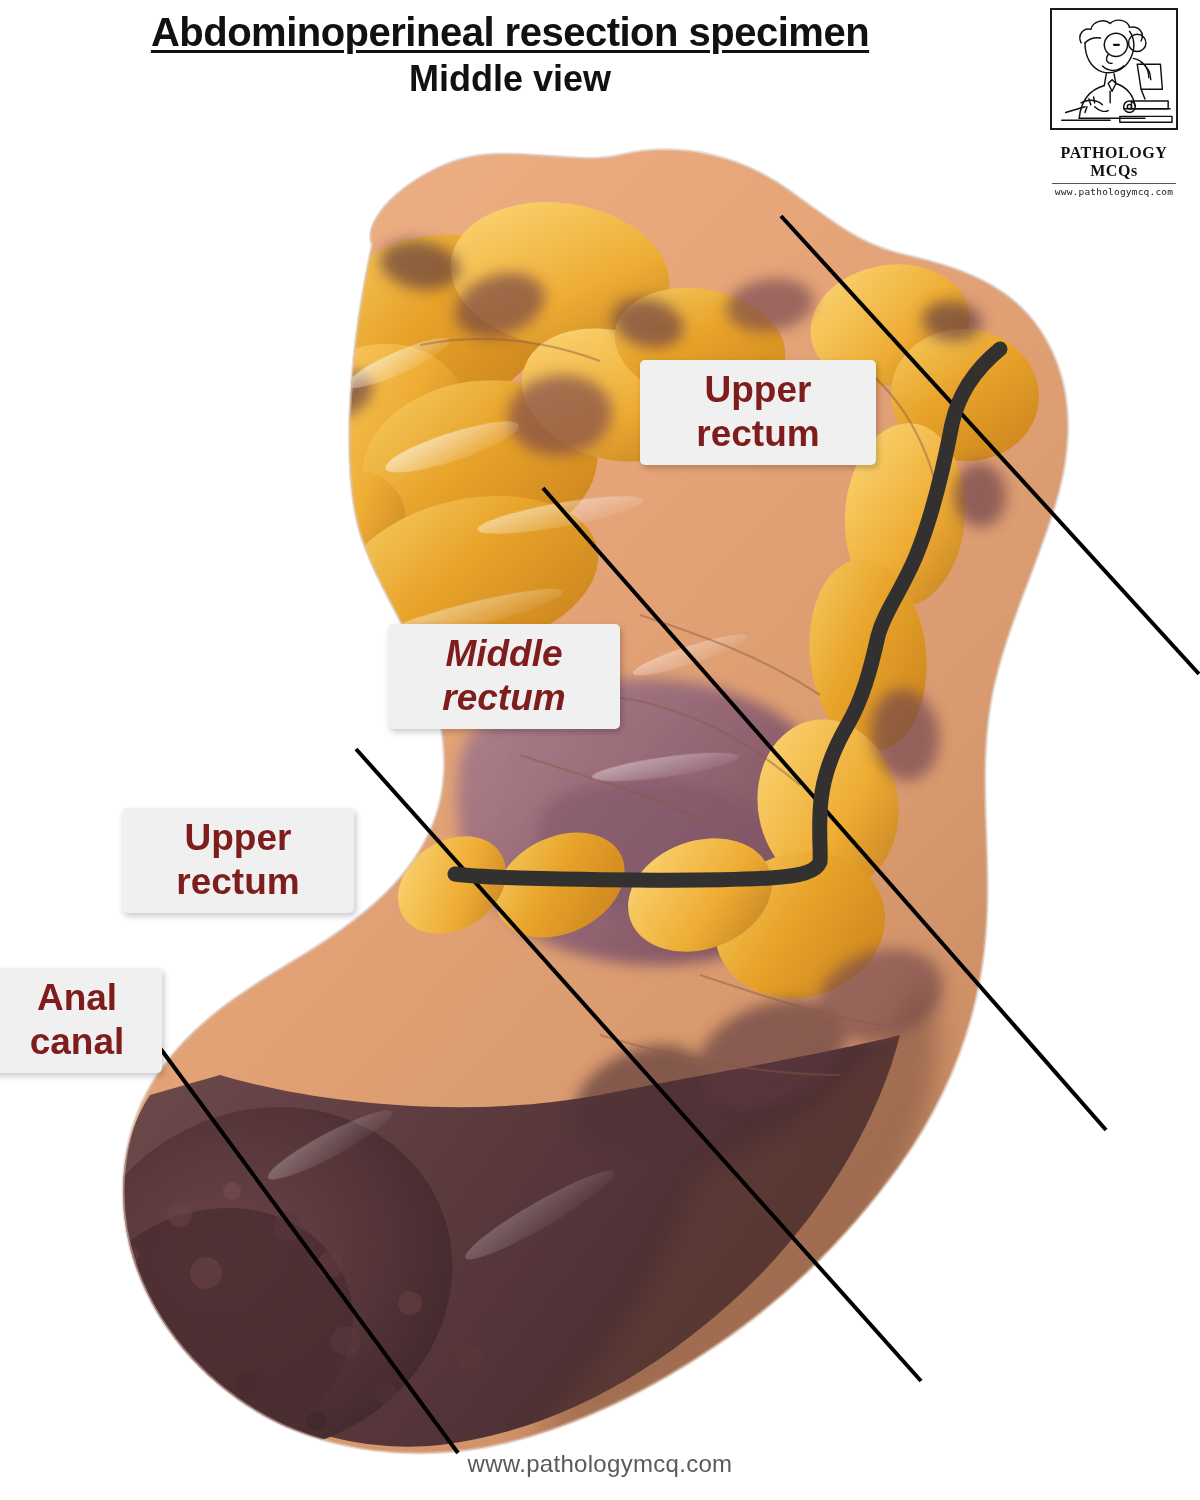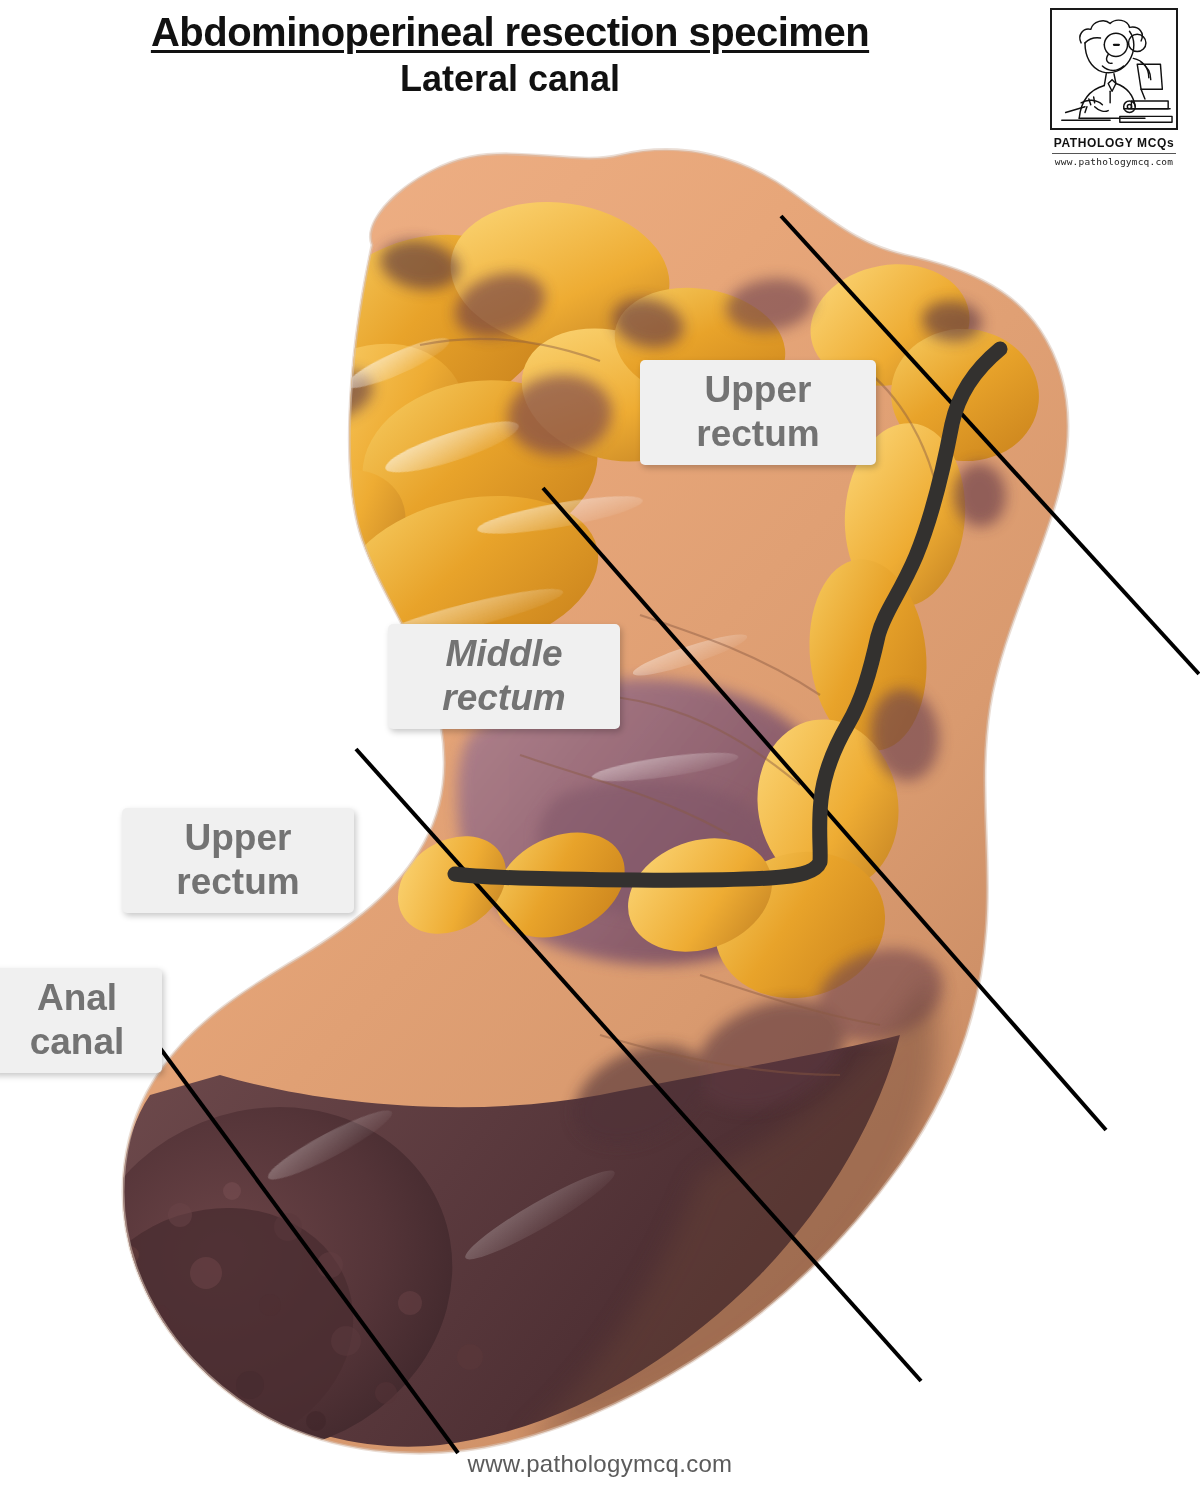--- a/index.html
+++ b/index.html
@@ -56,26 +56,26 @@
   }
   #logo-frame {
     width: 128px;
     height: 122px;
     margin: 0 auto;
     border: 2px solid #1a1a1a;
     background: #ffffff;
     box-sizing: border-box;
   }
   #logo-name {
-    font-family: Liberation Sans, sans-serif;
-    font-size: 12px;
+    font-family: Liberation Serif, serif;
+    font-size: 16px;
     font-weight: bold;
     color: #111111;
     letter-spacing: 0.6px;
-    margin-top: 6px;
+    margin-top: 14px;
   }
   #logo-rule {
     width: 124px;
     height: 1px;
     background: #555;
     margin: 3px auto 2px auto;
   }
   #logo-url {
     font-family: "DejaVu Sans Mono", monospace;
     font-size: 9.5px;
@@ -89,21 +89,21 @@
     left: 0;
     top: 95px;
     width: 1200px;
     height: 1380px;
   }
 
   
   .callout {
     position: absolute;
     background: #f0f0f0;
-    color: #737373;
+    color: #7f1d1d;
     font-size: 37px;
     font-weight: bold;
     line-height: 1.18;
     text-align: center;
     border-radius: 5px;
     box-shadow: 2px 3px 6px rgba(0,0,0,0.22);
     padding: 8px 14px 10px 14px;
     box-sizing: border-box;
     white-space: pre-line;
   }
@@ -131,21 +131,21 @@
   svg { display: block; }
   #overlay { position: absolute; left: 0; top: 0; pointer-events: none; }
 </style>
 </head>
 <body>
 
 <div id="page">
 
   <div id="header">
     <div id="title-main">Abdominoperineal resection specimen</div>
-    <div id="title-sub">Lateral canal</div>
+    <div id="title-sub">Middle view</div>
   </div>
 
   <div id="logo">
     <div id="logo-frame">
       <svg viewBox="0 0 128 122" width="124" height="118" aria-hidden="true">
         <g fill="none" stroke="#111111" stroke-width="1.5" stroke-linecap="round" stroke-linejoin="round">
 
           <path d="M30 34 C26 26 32 18 40 20 C42 12 54 8 60 14 C66 8 78 10 80 18 C90 16 96 24 92 32"></path>
 
           <path d="M34 34 C34 48 40 60 52 64 C62 67 74 62 80 52 C86 42 86 30 80 22"></path>

